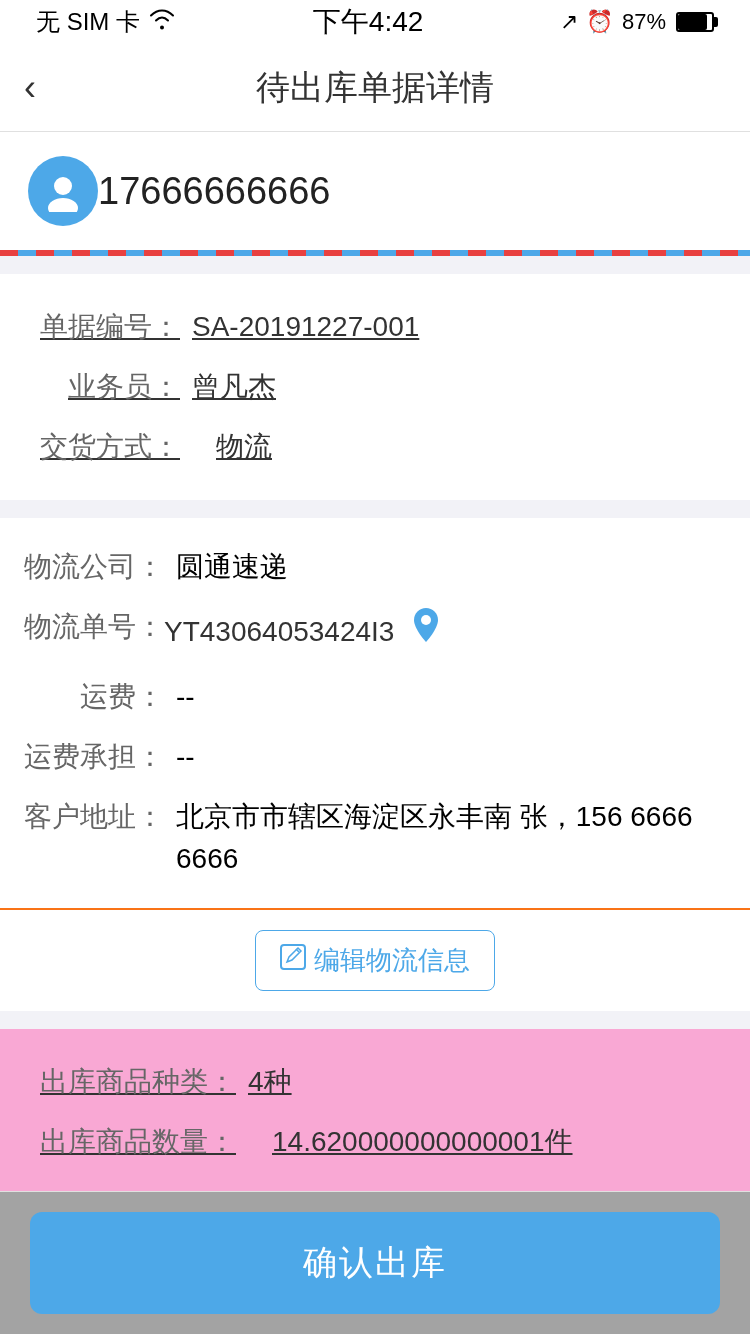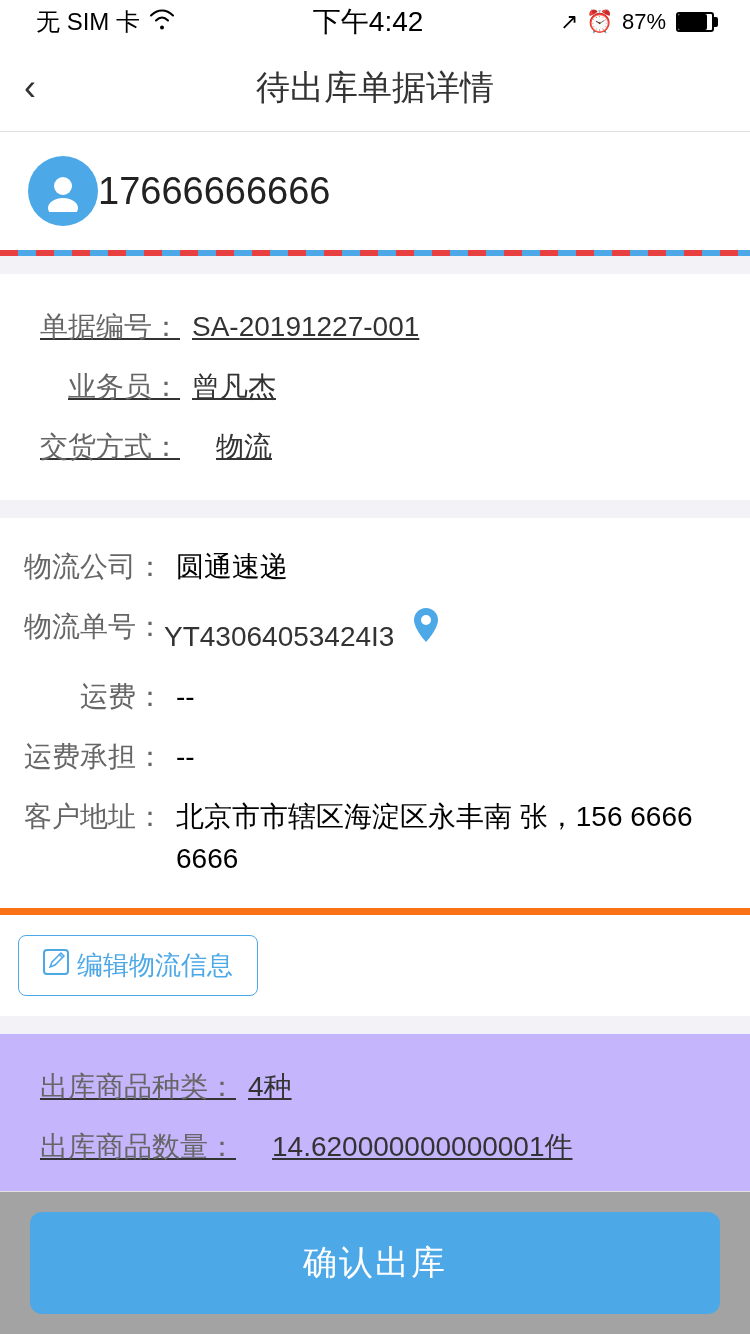--- a/index.html
+++ b/index.html
@@ -132,57 +132,57 @@
       flex-shrink: 0;
     }
     .logistics-value {
       color: #000000;
       font-size: 28px;
       margin-left: 12px;
       flex: 1;
     }
     .tracking-row {
       display: flex;
-      align-items: flex-end;
+      align-items: center;
     }
     .tracking-number {
       color: #333;
       font-size: 28px;
     }
     .location-icon {
       margin-left: 16px;
       color: #4da8e8;
       font-size: 34px;
     }
 
     
     .edit-btn-row {
       background: #fff;
       display: flex;
-      justify-content: flex-start;
+      justify-content: center;
       padding: 20px 18px;
-      border-top: 7px solid #f97316;
+      border-top: 2px solid #f97316;
       margin-top: 0;
     }
     .edit-btn {
       display: flex;
       align-items: center;
       gap: 8px;
       border: 1.5px solid #4da8e8;
       border-radius: 8px;
       padding: 12px 24px;
       color: #4da8e8;
       font-size: 26px;
       background: #fff;
       cursor: pointer;
     }
 
     
     .outbound-section {
-      background: #c4b5fd;
+      background: #f9a8d4;
       margin-top: 18px;
       padding: 32px 40px;
     }
 
     
     .view-btn-row {
       background: #fff;
       display: flex;
       justify-content: flex-end;
       padding: 20px 30px;

